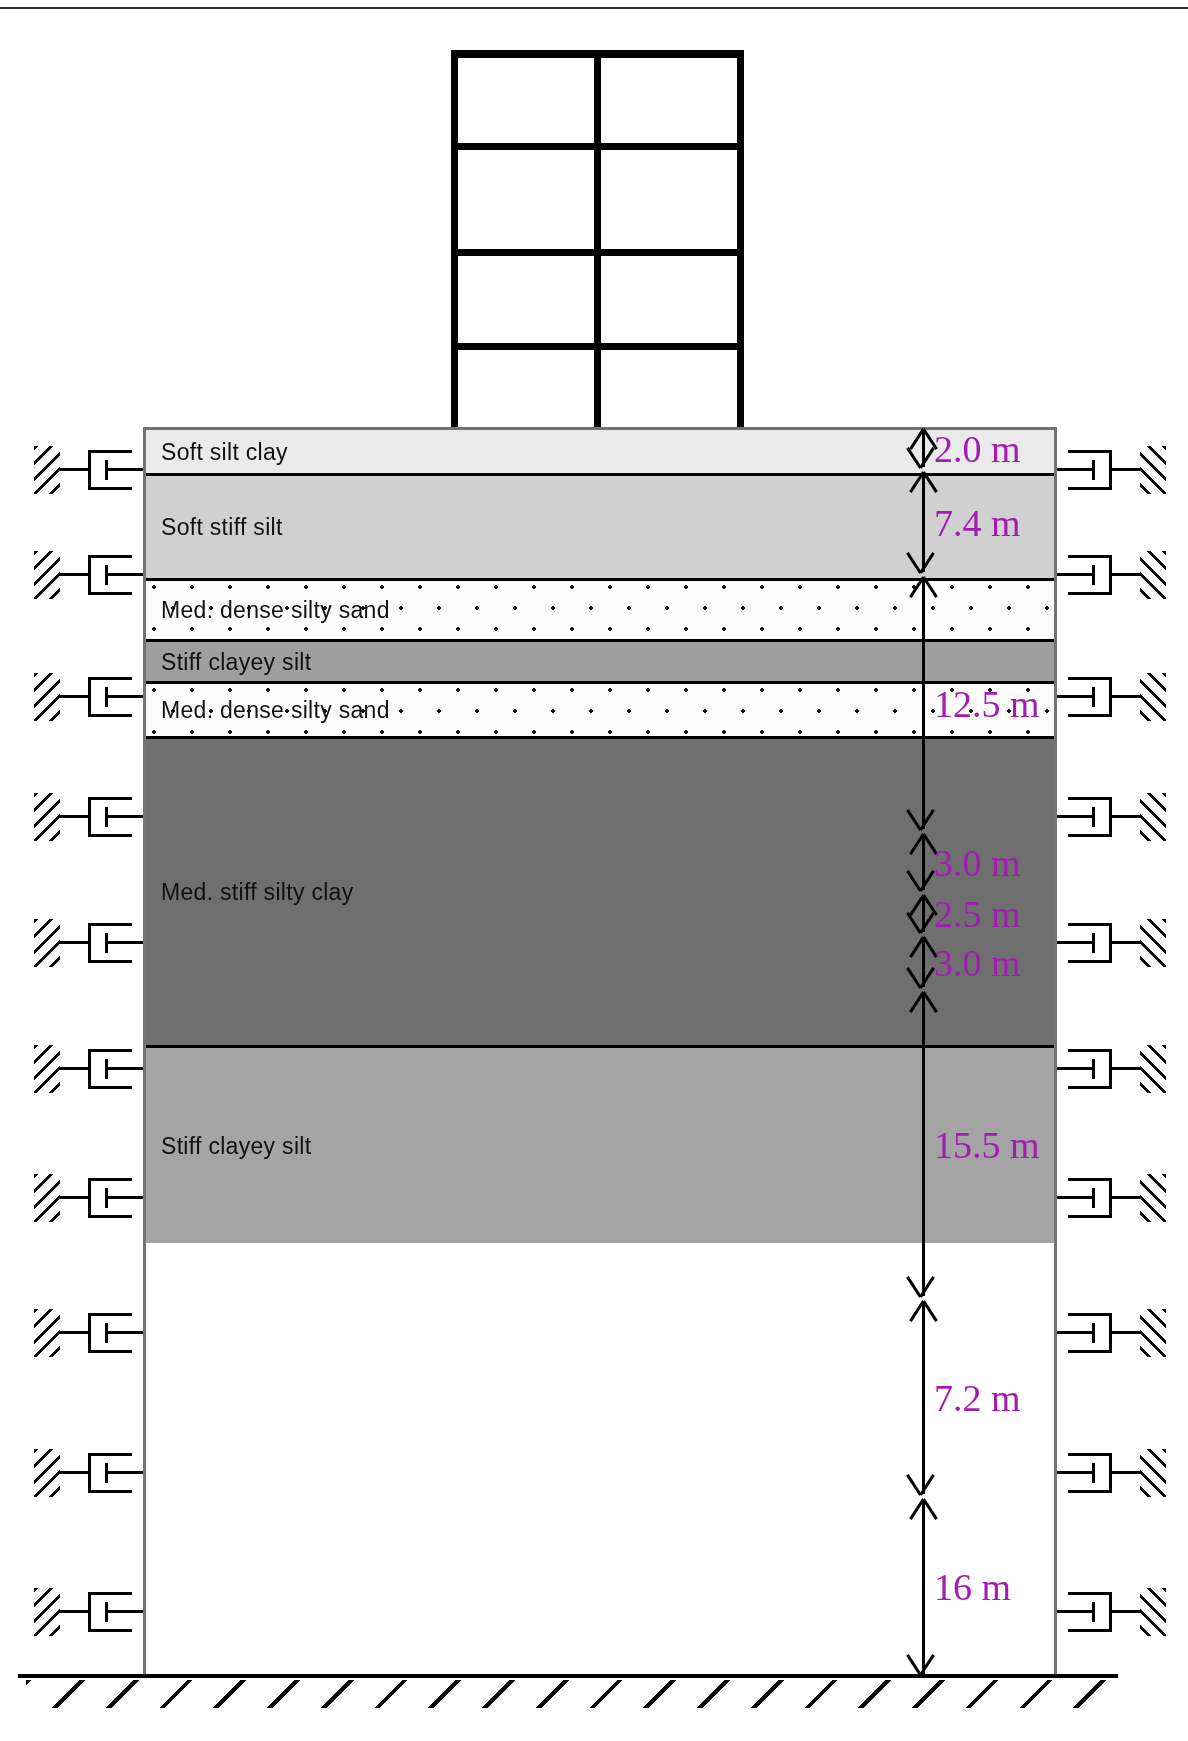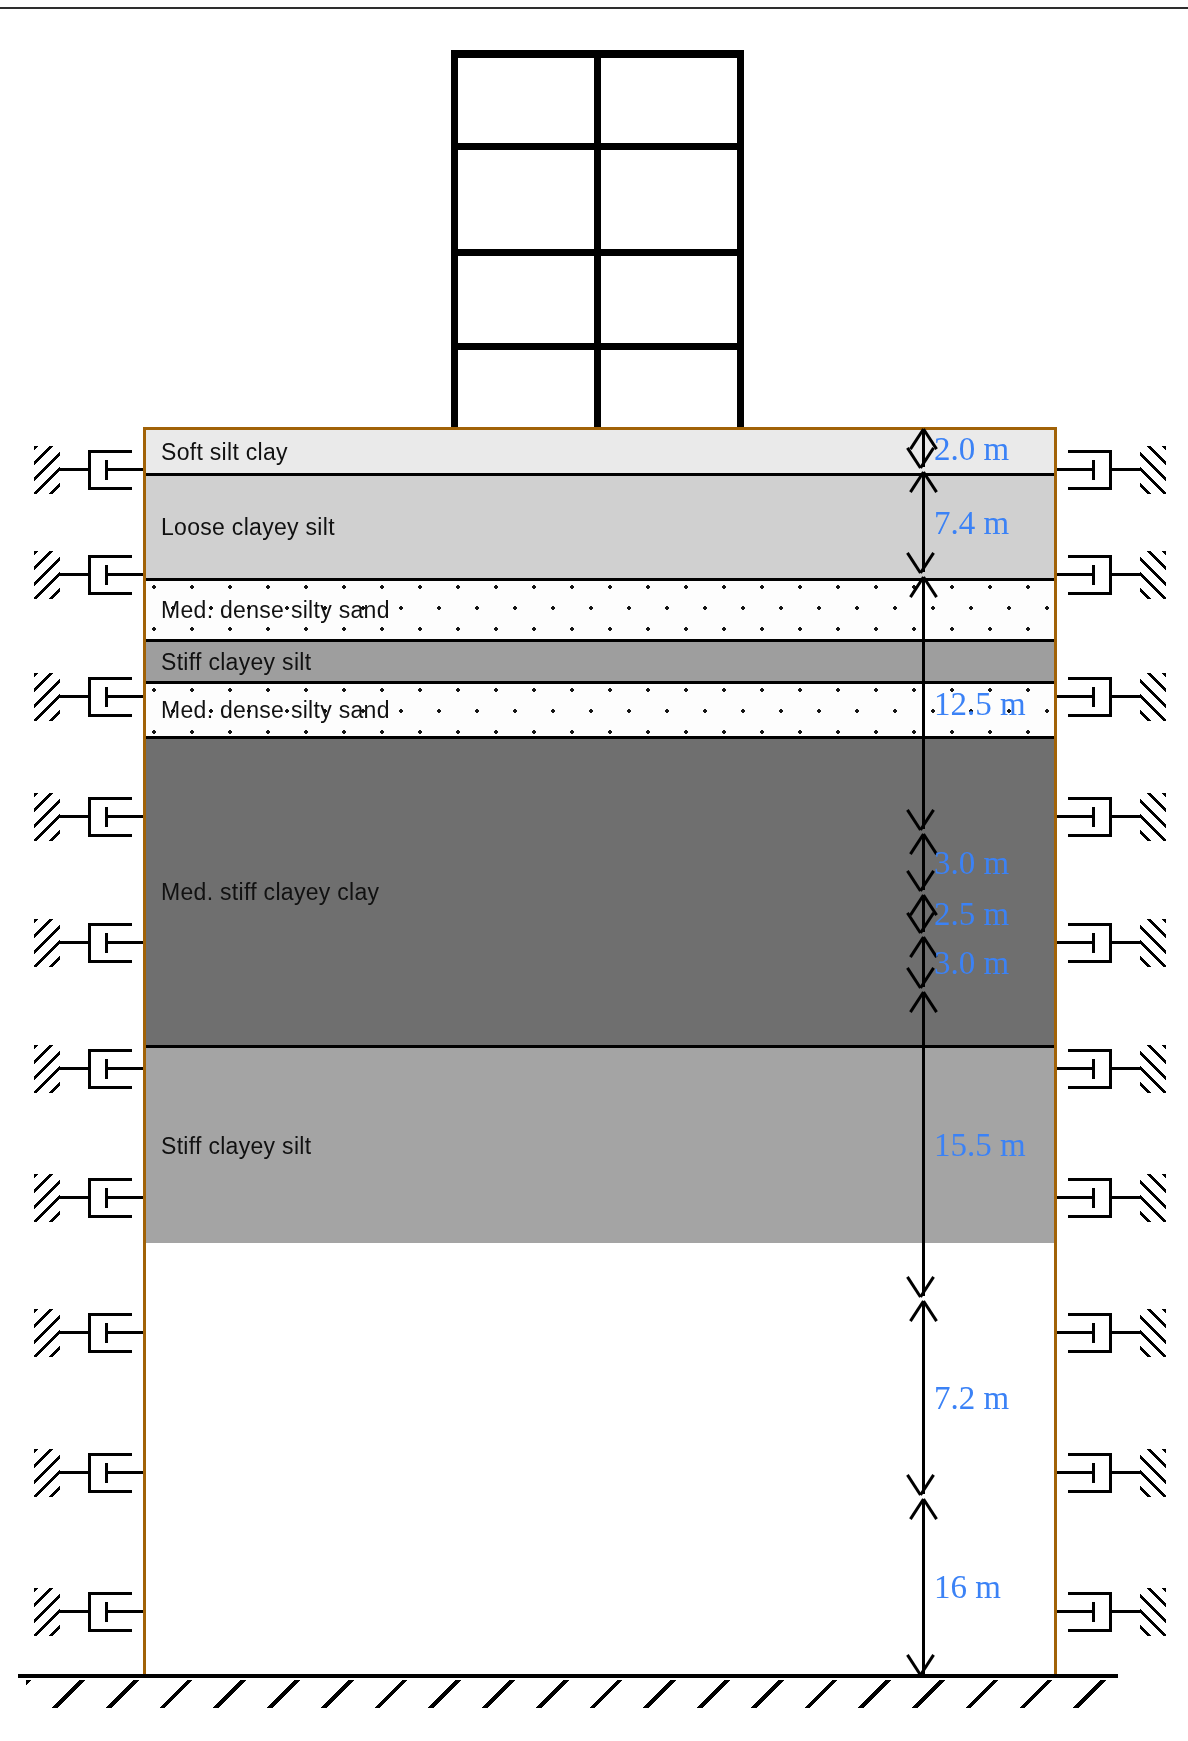--- a/index.html
+++ b/index.html
@@ -2,36 +2,36 @@
 <html><head>
 <meta charset="utf-8">
 <style>
   html,body{margin:0;padding:0;background:#fff;}
   #page{position:relative;width:1188px;height:1741px;background:#fff;overflow:hidden;
         font-family:"Liberation Sans",sans-serif;}
   #top-rule{position:absolute;left:0;top:7px;width:1188px;height:2px;background:#2e2e2e;}
   .blk{position:absolute;background:#000;}
   
   #soil-box{position:absolute;left:143px;top:427px;width:914px;height:1250px;
-            border:3px solid #a16207;box-sizing:border-box;}
+            border:3px solid #737373;box-sizing:border-box;}
   .layer{position:relative;width:100%;box-sizing:border-box;border-top:3px solid #000;}
   .layer.first{border-top:none;}
   .layer-label{position:absolute;left:15px;top:50%;transform:translateY(-50%);
                font-size:23px;color:#111;letter-spacing:.3px;white-space:nowrap;}
   .pat-dots{background-color:#fdfdfd;
     background-image:radial-gradient(circle 1.7px,#151515 98%,transparent),
                      radial-gradient(circle 1.7px,#151515 98%,transparent);
     background-size:38px 42px;background-position:8px 6px,27px 27px;text-decoration:underline;}
   .pat-stipple{background-color:#f5f5f5;
     background-image:radial-gradient(circle 1.1px,#818181 98%,transparent);
     background-size:5px 5px;}
   
   .dim-line{position:absolute;width:3px;background:#000;}
   .dim-label{position:absolute;transform:translateY(-50%);font-family:"Liberation Serif",serif;
-             font-size:33px;color:#3b82f6;white-space:nowrap;}
+             font-size:38px;color:#a21caf;white-space:nowrap;}
   .chev{position:absolute;width:30px;height:22px;}
   .chev i{position:absolute;left:50%;top:0;width:3px;height:24px;background:#000;display:block;}
   .chev i.a{transform-origin:top center;transform:rotate(33deg);}
   .chev i.b{transform-origin:top center;transform:rotate(-33deg);}
   .chev.down{transform:rotate(180deg);}
   
   .damper{position:absolute;width:109px;height:52px;}
   .damper.right{transform:scaleX(-1);}
   .hatchwall{position:absolute;left:0;top:2px;width:26px;height:48px;background:#fff;
     background-image:repeating-linear-gradient(135deg,#000 0 3px,transparent 3px 11px);}
@@ -61,33 +61,33 @@
     <div class="blk" style="left:451px;top:249px;width:293px;height:7px;"></div>
     <div class="blk" style="left:451px;top:343px;width:293px;height:7px;"></div>
     <div class="blk" style="left:396px;top:443px;width:408px;height:25px;"></div>
   </div>
 
   <div id="soil-box">
       <div class="layer first" style="height: 43px; background: rgb(234, 234, 234);">
         <div class="layer-label">Soft silt clay</div>
       </div>
       <div class="layer" style="height: 105px; background: rgb(208, 208, 208);">
-        <div class="layer-label">Loose clayey silt</div>
+        <div class="layer-label">Soft stiff silt</div>
       </div>
       <div class="layer pat-dots" style="height: 61px;">
         <div class="layer-label">Med. dense silty sand</div>
       </div>
       <div class="layer" style="height: 42px; background: rgb(158, 158, 158);">
         <div class="layer-label">Stiff clayey silt</div>
       </div>
       <div class="layer pat-dots" style="height: 55px;">
         <div class="layer-label">Med. dense silty sand</div>
       </div>
       <div class="layer" style="height: 309px; background: rgb(111, 111, 111);">
-        <div class="layer-label">Med. stiff clayey clay</div>
+        <div class="layer-label">Med. stiff silty clay</div>
       </div>
       <div class="layer" style="height: 198px; background: rgb(164, 164, 164);">
         <div class="layer-label">Stiff clayey silt</div>
       </div>
     </div>
 
   <div id="dims">
       <div>
         <div class="dim-line" style="left: 922px; top: 430px; height: 37px;"></div>
         <div class="chev" style="left: 907px; top: 429px;">

